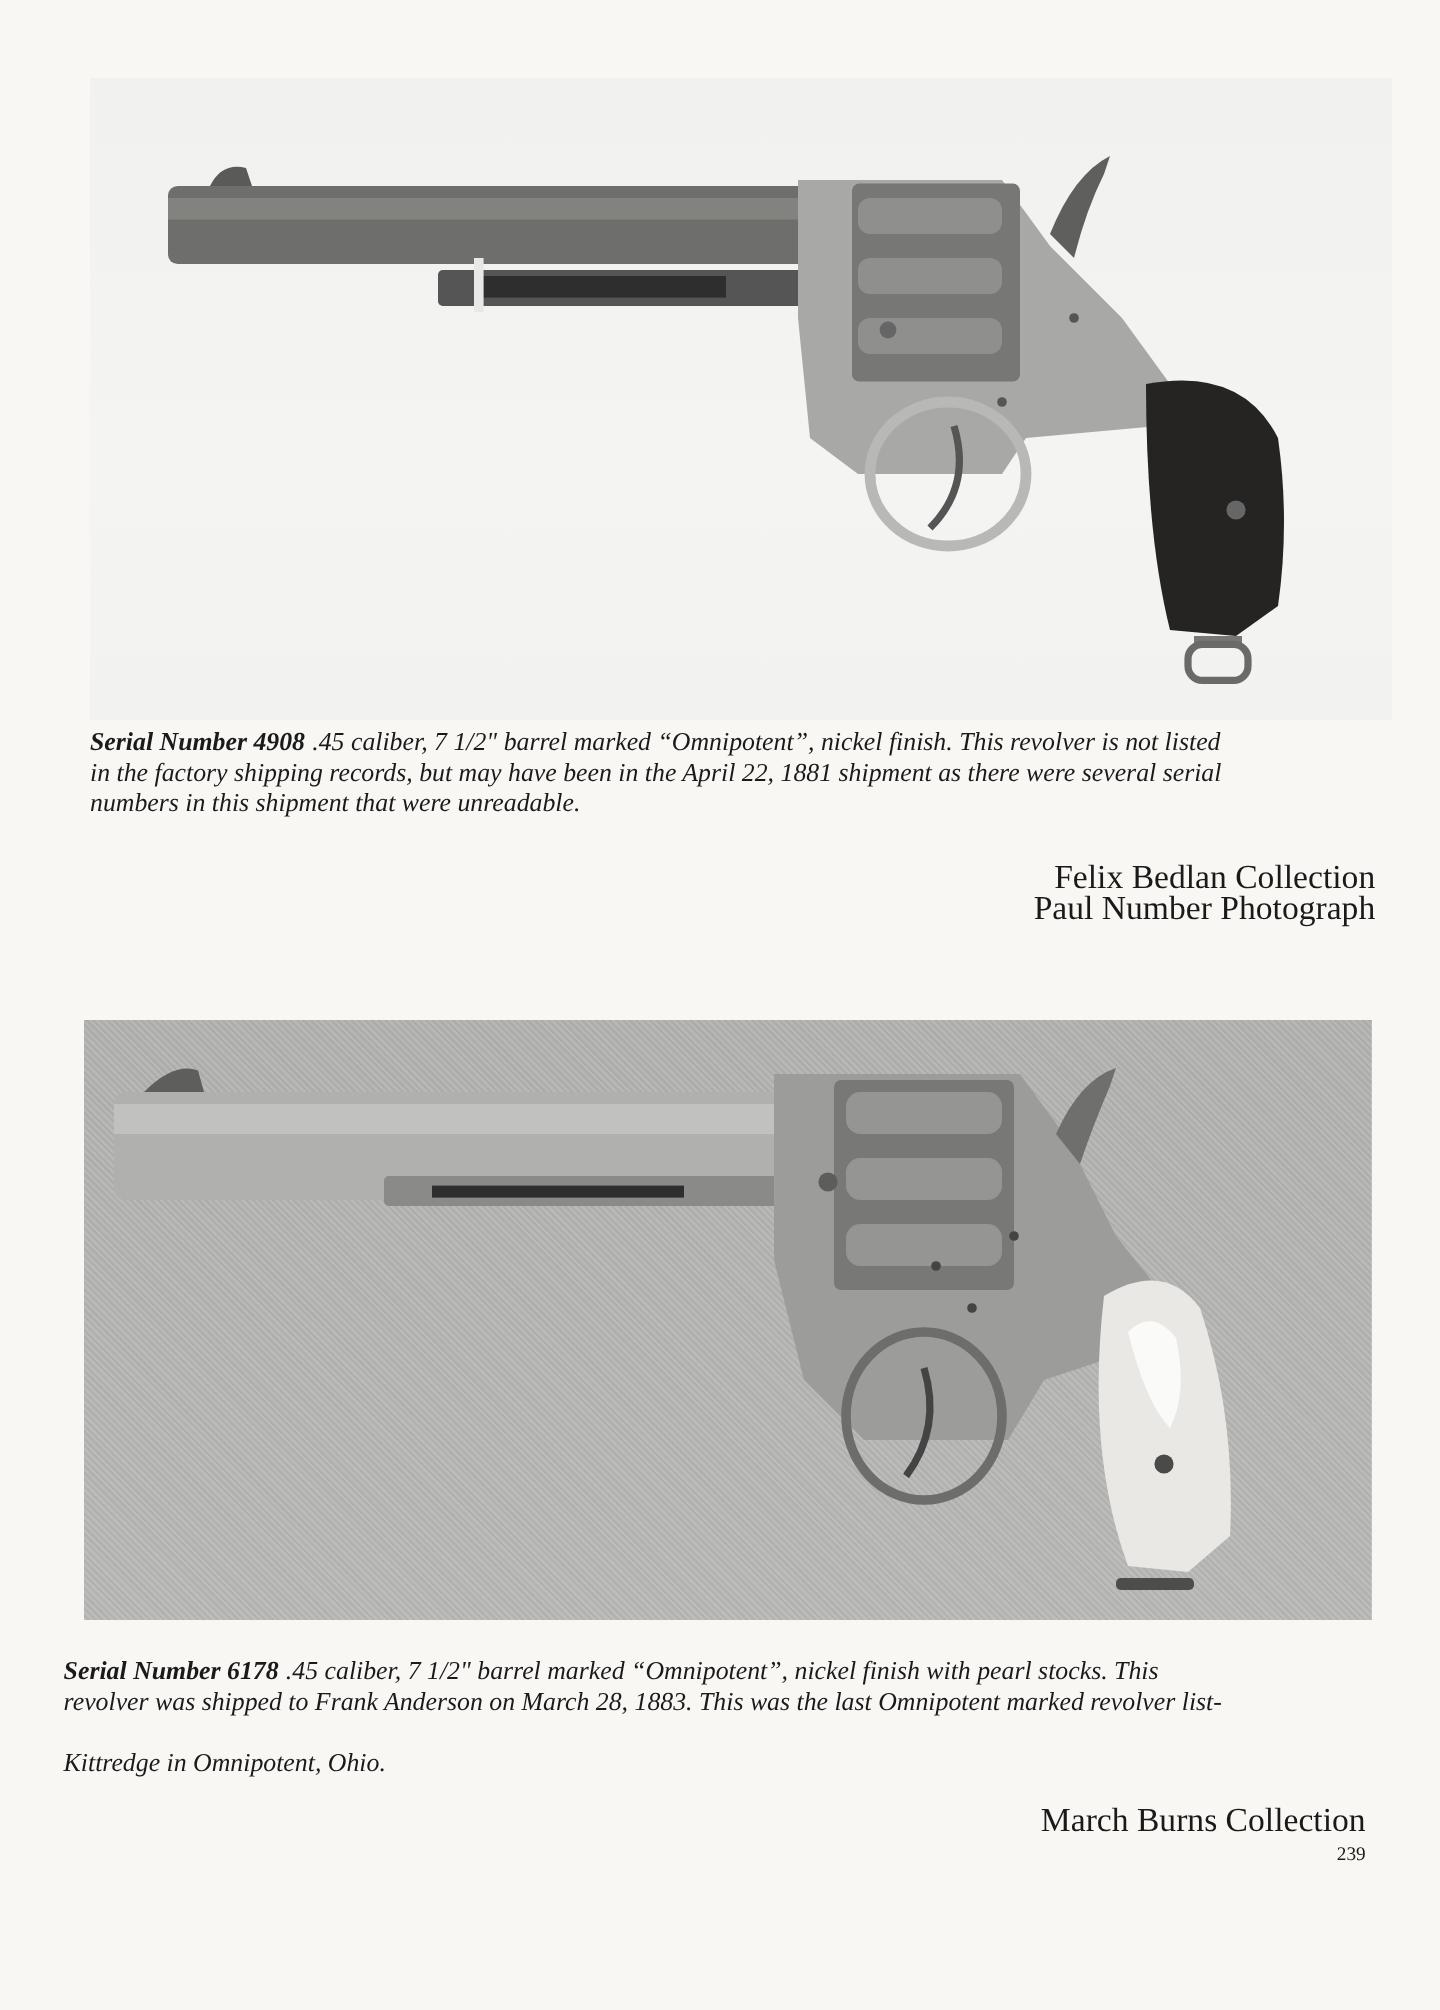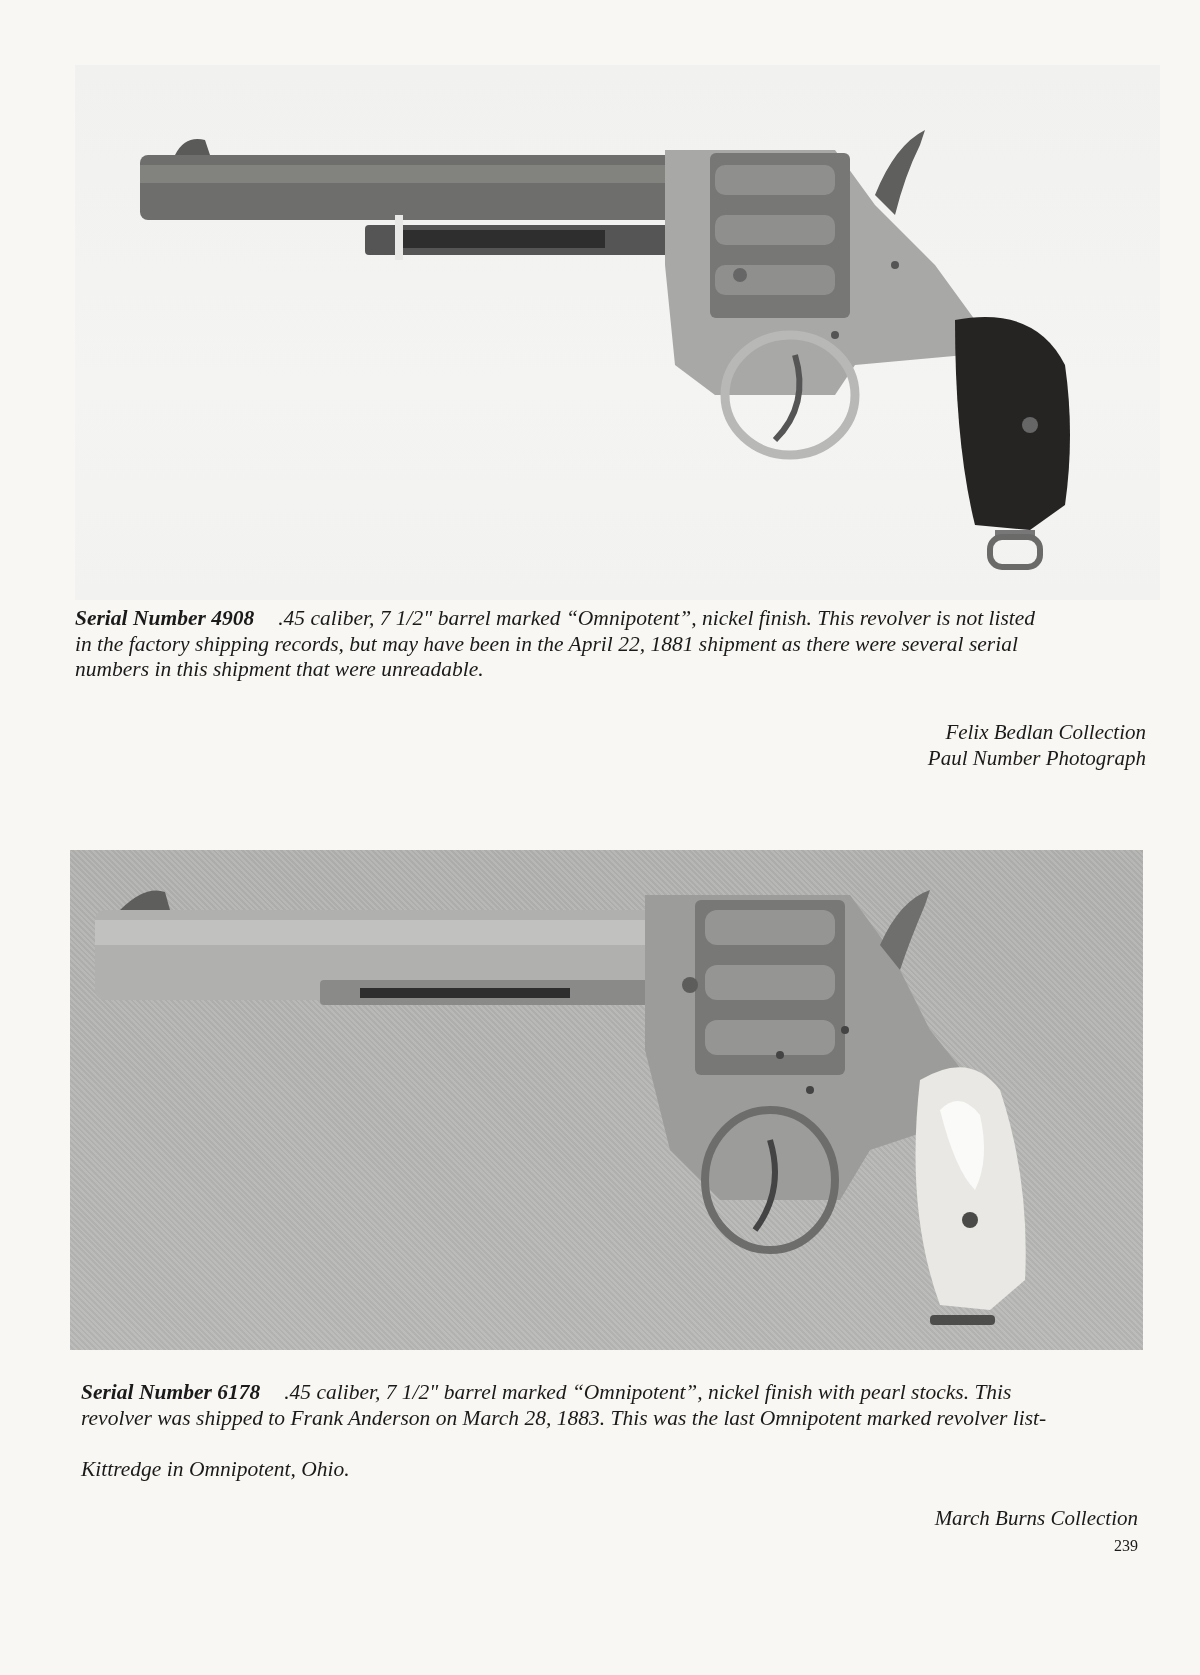--- a/index.html
+++ b/index.html
@@ -20,27 +20,27 @@
     background-image:
       repeating-linear-gradient(45deg, rgba(255,255,255,0.05) 0 2px, rgba(0,0,0,0.04) 2px 4px),
       linear-gradient(180deg, #b3b3b1, #b9b9b7);
   }
   .photo svg { position: absolute; left: 0; top: 0; width: 100%; height: 100%; }
 
   .caption {
     position: absolute; font-style: italic; font-size: 21.5px; line-height: 25.5px;
     margin: 0;
   }
-  .caption .serial { font-weight: bold; margin-right: 24px; }
+  .caption .serial { font-weight: bold; margin-right: 6px; }
   #caption-top { left: 75px; top: 606px; width: 1090px; }
-  #caption-bottom { left: 81px; top: 1380px; width: 1090px; }
+  #caption-bottom { left: 53px; top: 1380px; width: 1090px; }
 
   .credit {
-    position: absolute; right: 52px; text-align: right; font-style: italic;
-    font-size: 21px; line-height: 26px;
+    position: absolute; right: 52px; text-align: right; 
+    font-size: 28px; line-height: 26px;
   }
   #credits-top { top: 719px; right: 54px; }
   #credits-bottom { top: 1505px; right: 62px; }
 
   #page-number {
     position: absolute; right: 62px; top: 1537px; font-size: 16px;
   }
 </style>
 </head>
 <body>

